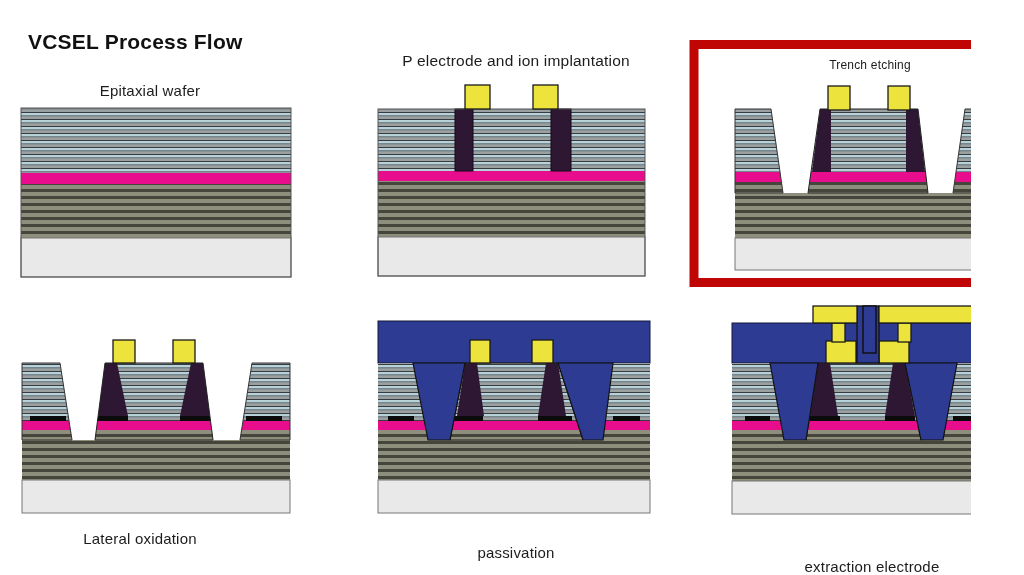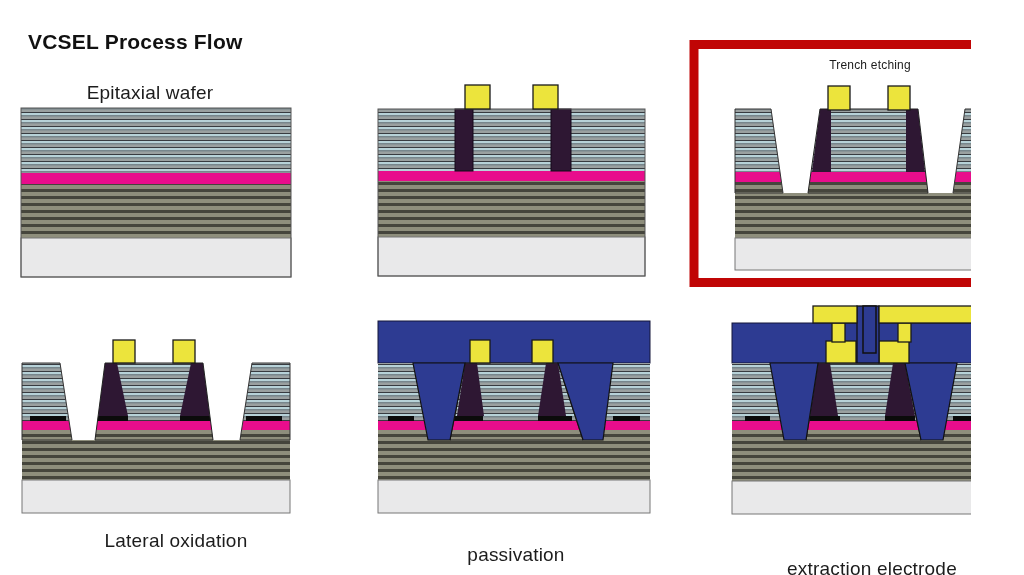--- a/index.html
+++ b/index.html
@@ -8,21 +8,21 @@
     width:971px;height:575px;
     background:#ffffff;
     font-family:"Liberation Sans", sans-serif;
     overflow:hidden;
   }
   #diagram-svg{position:absolute;left:0;top:0;}
   .lbl{
     position:absolute;
     transform:translateX(-50%);
     white-space:nowrap;
-    font-size:19px;
+    font-size:15px;
     color:#1c1c1c;
     letter-spacing:0.2px;
   }
   #page-title{
     position:absolute;
     left:28px;top:30px;
     font-size:21px;
     font-weight:bold;
     color:#111;
     letter-spacing:0.2px;
@@ -253,17 +253,18 @@
       <rect x="832" y="323" width="13" height="19" style="fill:var(--c-electrode-yellow,#ece43c)" stroke="#1a1a1a" stroke-width="1.3"></rect>
       <rect x="898" y="323" width="13" height="19" style="fill:var(--c-electrode-yellow,#ece43c)" stroke="#1a1a1a" stroke-width="1.3"></rect>
       <rect x="813" y="306" width="44" height="17" style="fill:var(--c-electrode-yellow,#ece43c)" stroke="#1a1a1a" stroke-width="1.3"></rect>
       <rect x="879" y="306" width="118" height="17" style="fill:var(--c-electrode-yellow,#ece43c)" stroke="#1a1a1a" stroke-width="1.3"></rect>
     </g>
   </svg>
 
   <div id="page-title">VCSEL Process Flow</div>
 
   <div class="lbl" style="left:150px;top:82px;">Epitaxial wafer</div>
+  <div class="lbl" style="left:516px;top:52px;font-size:15.5px;">P electrode and ion implantation</div>
   <div class="lbl" style="left:870px;top:58px;font-size:12px;">Trench etching</div>
-  <div class="lbl" style="left:140px;top:530px;margin-left:36px;">Lateral oxidation</div>
+  <div class="lbl" style="left:140px;top:530px;">Lateral oxidation</div>
   <div class="lbl" style="left:516px;top:544px;">passivation</div>
   <div class="lbl" style="left:872px;top:558px;">extraction electrode</div>
 </div>
 
 </body></html>

